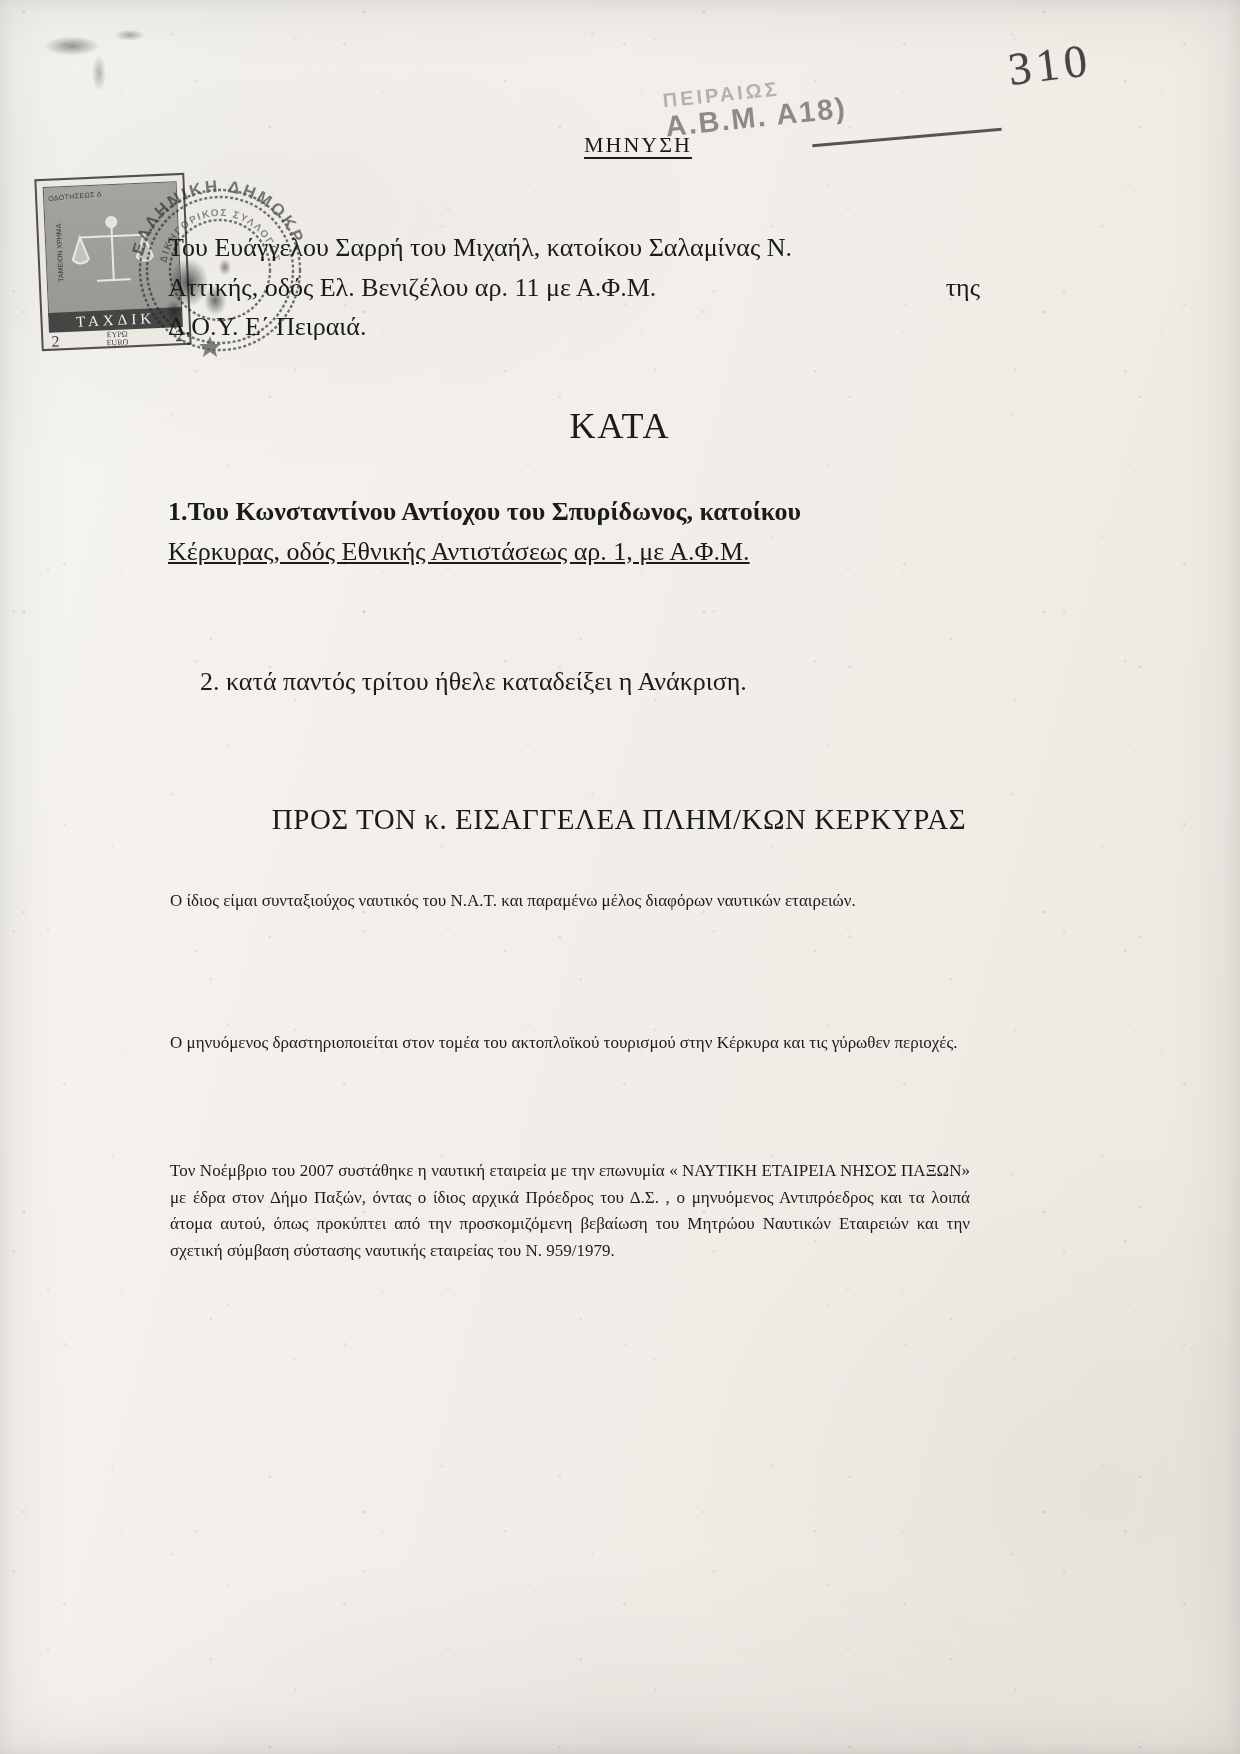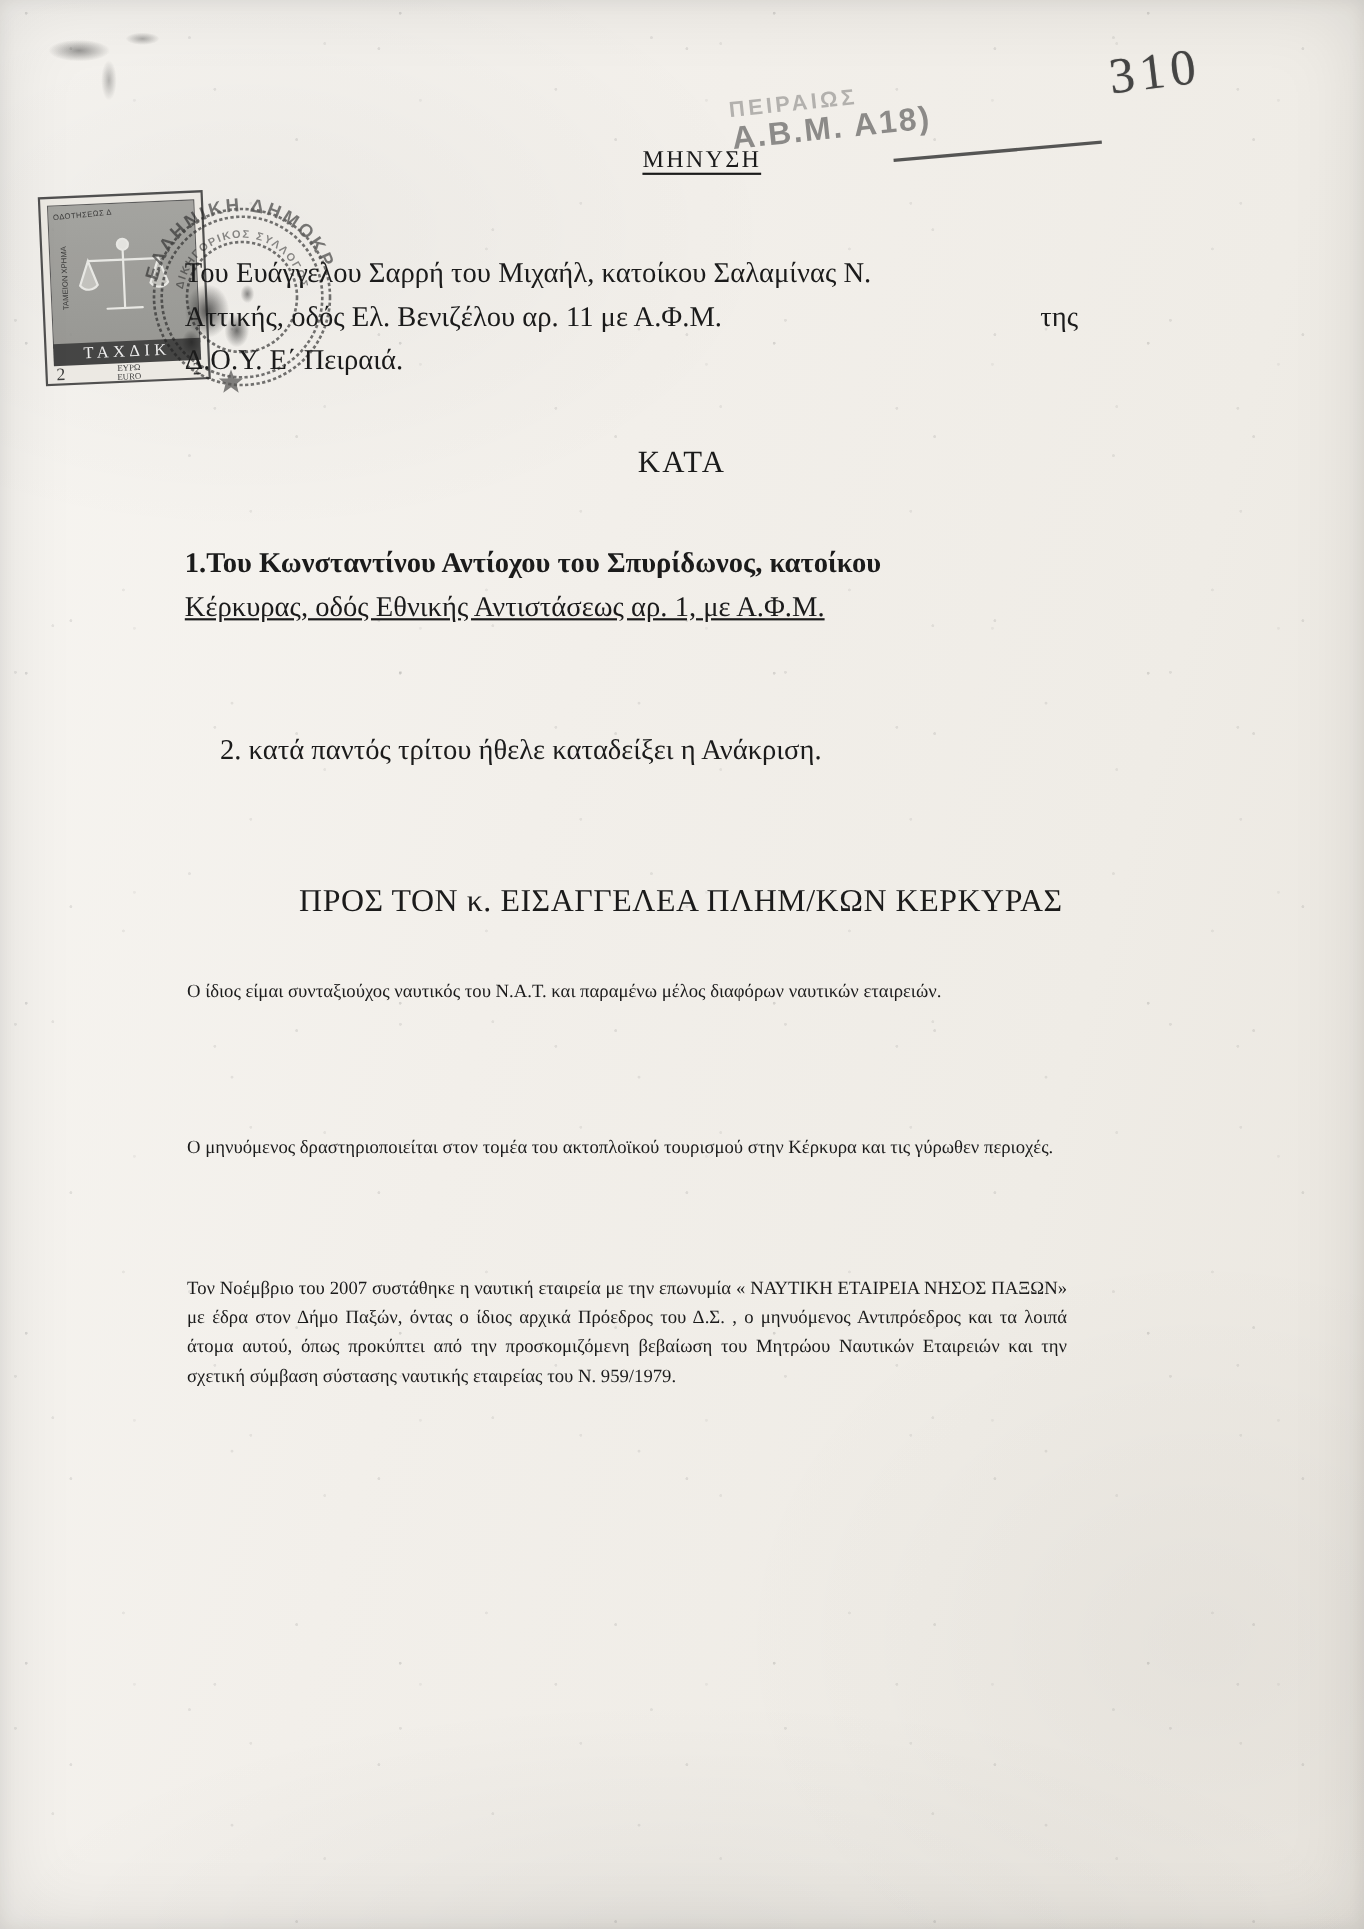--- a/index.html
+++ b/index.html
@@ -240,21 +240,21 @@
   .plaintiff .ln { display: block; }
   .plaintiff .tail-ths {
     float: right;
     margin-right: 18px;
   }
   .heading-kata {
     position: absolute;
     left: 0; right: 0;
     top: 405px;
     text-align: center;
-    font-size: 28px;
+    font-size: 36px;
     letter-spacing: 2px;
   }
   .defendant {
     left: 168px;
     top: 492px;
     width: 810px;
     font-size: 26px;
     text-align: justify;
   }
   .defendant .d-lead { font-weight: 700; }

